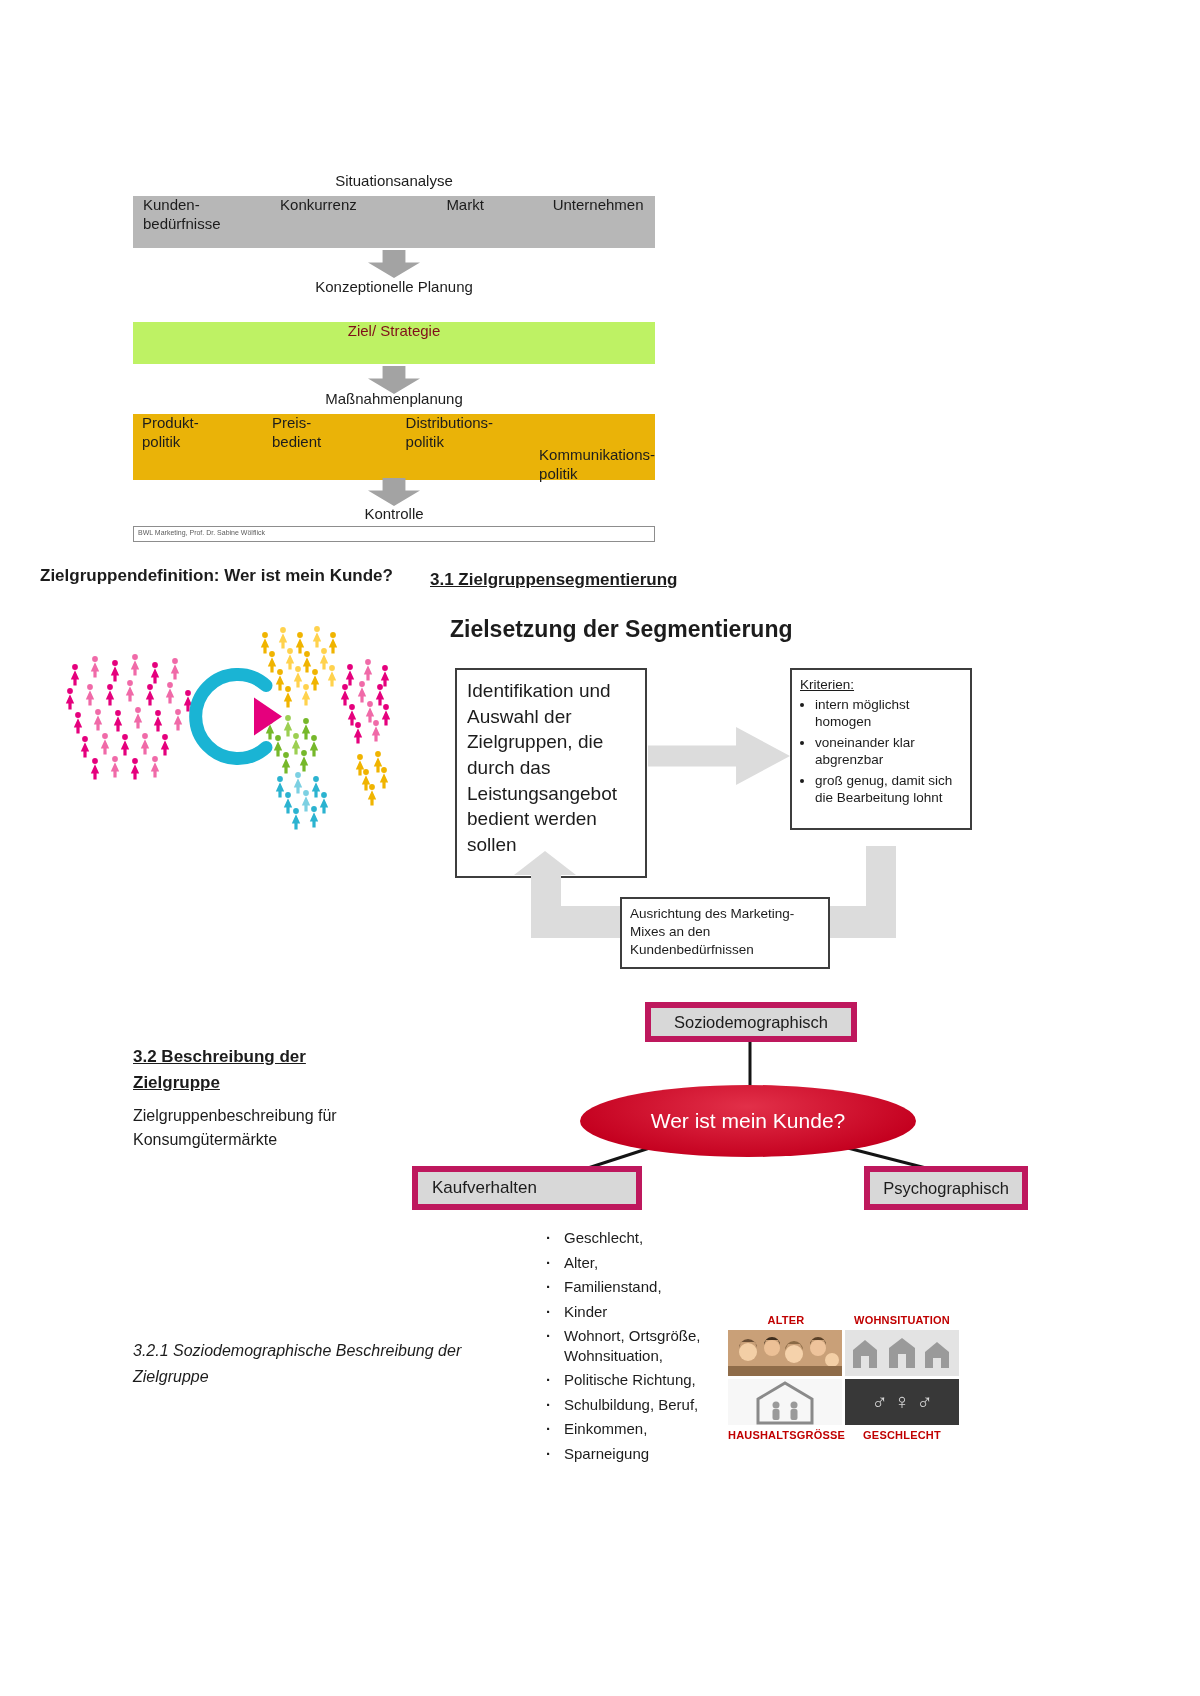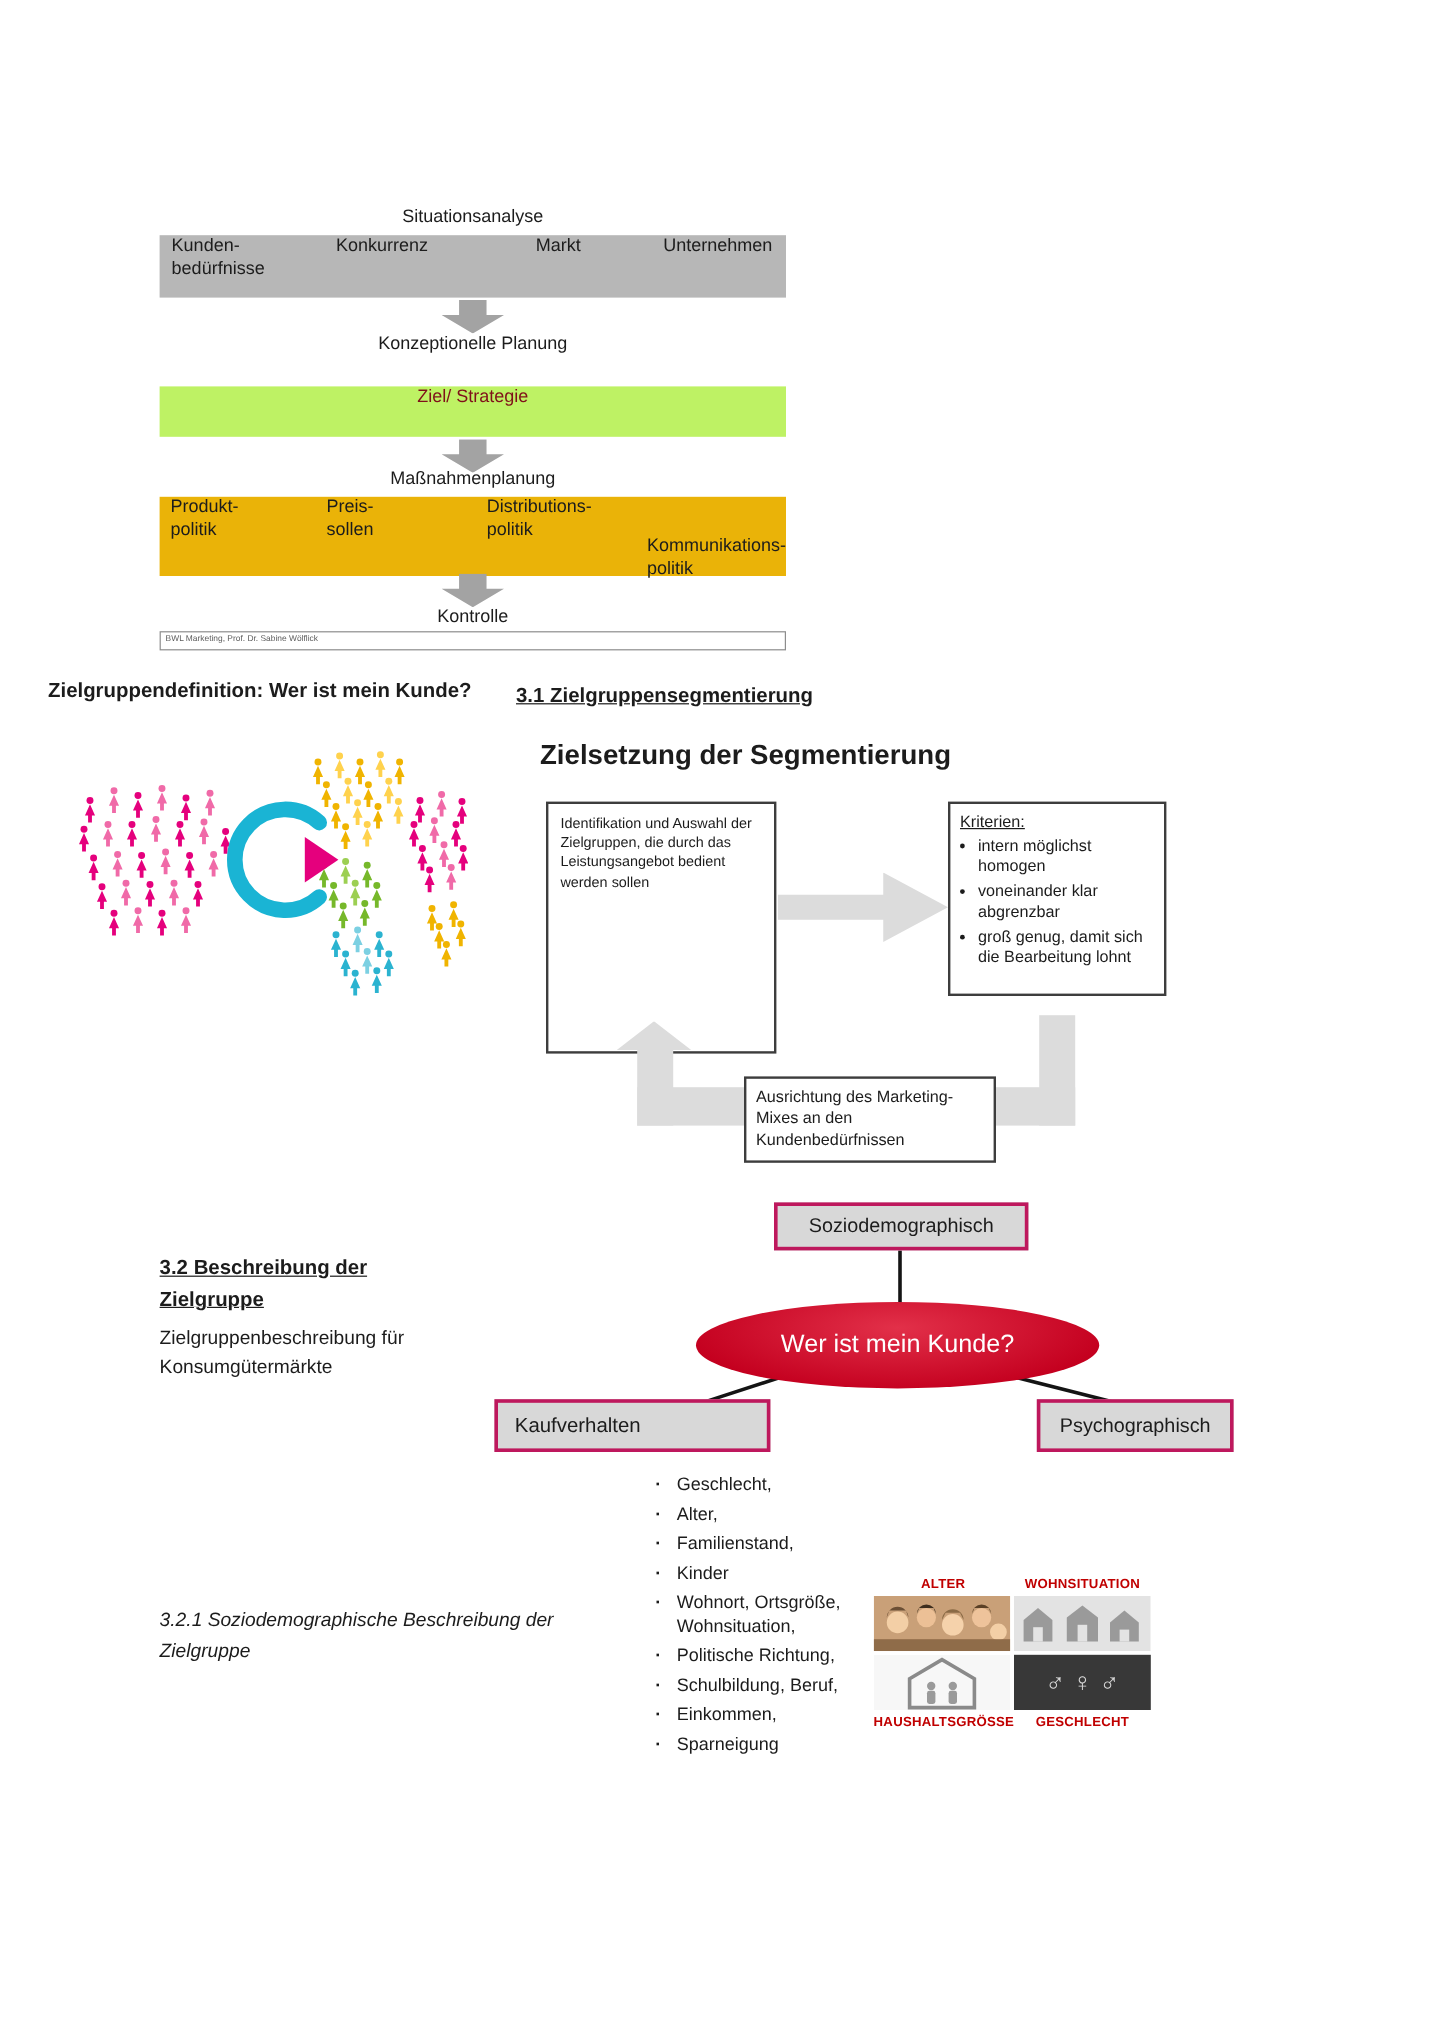--- a/index.html
+++ b/index.html
@@ -24,34 +24,34 @@
     clip-path:polygon(28% 0,72% 0,72% 45%,100% 45%,50% 100%,0 45%,28% 45%);}
   .footnote-box{left:133px;top:526px;width:522px;height:16px;border:1px solid #8d8d8d;
     overflow:hidden;box-sizing:border-box;}
   .footnote-box span{font-size:7px;color:#5d5d5d;filter:blur(0.4px);display:block;padding:2px 4px;white-space:nowrap;}
 
   
   .h-left{left:40px;top:566px;font-size:17px;font-weight:700;}
   .h-31{left:430px;top:570px;font-size:17px;font-weight:700;text-decoration:underline;}
   .zielsetzung{left:450px;top:616px;font-size:23px;font-weight:700;}
   .box{border:2px solid #3d3d3d;background:#ffffff;box-sizing:border-box;}
-  .ident-box{left:455px;top:668px;width:192px;height:210px;padding:8px 10px;font-size:12px;line-height:1.35;}
+  .ident-box{left:455px;top:668px;width:192px;height:210px;padding:8px 10px;font-size:19px;line-height:1.35;}
   .arrow-right{left:648px;top:727px;width:142px;height:58px;background:#dcdcdc;
     clip-path:polygon(0 32%,62% 32%,62% 0,100% 50%,62% 100%,62% 68%,0 68%);}
   .krit-box{left:790px;top:668px;width:182px;height:162px;padding:6px 8px;font-size:13.5px;line-height:1.3;}
   .krit-box .title{text-decoration:underline;margin-bottom:2px;}
   .krit-box ul{margin:2px 0 0 0;padding-left:15px;list-style:disc;}
   .krit-box li{margin-bottom:3px;}
   .loop-seg{background:#dcdcdc;}
   .loop-up-head{left:514px;top:851px;width:62px;height:24px;background:#dcdcdc;
     clip-path:polygon(50% 0,100% 100%,0 100%);}
   .feedback-box{left:620px;top:897px;width:210px;height:72px;padding:6px 8px;font-size:13.5px;line-height:1.35;z-index:2;}
 
   
-  .graybox{background:#d8d8d8;border:3px solid #be185d;box-sizing:border-box;font-size:16.5px;
+  .graybox{background:#d8d8d8;border:6px solid #be185d;box-sizing:border-box;font-size:16.5px;
     display:flex;align-items:center;}
   .sozio-box{left:645px;top:1002px;width:212px;height:40px;justify-content:center;}
   .kauf-box{left:412px;top:1166px;width:230px;height:44px;font-size:17px;padding-left:14px;}
   .psycho-box{left:864px;top:1166px;width:164px;height:44px;justify-content:center;}
   .ellipse{left:580px;top:1085px;width:336px;height:72px;border-radius:50%;
     background:radial-gradient(ellipse at 50% 30%,#e23049 0%,#c4001f 75%);
     display:flex;align-items:center;justify-content:center;color:#ffffff;font-size:21px;}
   .h-32{left:133px;top:1044px;font-size:17px;font-weight:700;text-decoration:underline;line-height:1.55;}
   .sub-32{left:133px;top:1104px;font-size:16px;line-height:1.5;}
   .h-321{left:133px;top:1338px;width:345px;font-size:16px;font-style:italic;line-height:1.65;}
@@ -94,21 +94,21 @@
   </div>
 
   <div class="abs arrow-down" style="top:366px;"></div>
 
   <div class="abs flow-label" style="top:390px;">Maßnahmenplanung</div>
 
   <div class="abs bar bar-pink">
     <div class="cell pre cm1">Produkt-
 politik</div>
     <div class="cell pre cm2">Preis-
-sollen</div>
+bedient</div>
     <div class="cell pre cm3">Distributions-
 politik</div>
     <div class="cell pre cm4">Kommunikations-
 politik</div>
   </div>
 
   <div class="abs arrow-down" style="top:478px;"></div>
 
   <div class="abs flow-label" style="top:505px;">Kontrolle</div>
 

